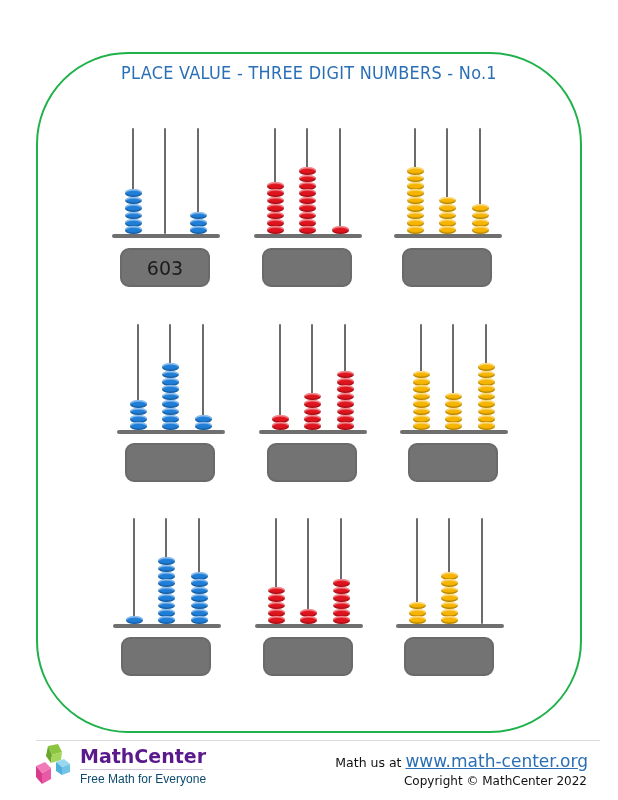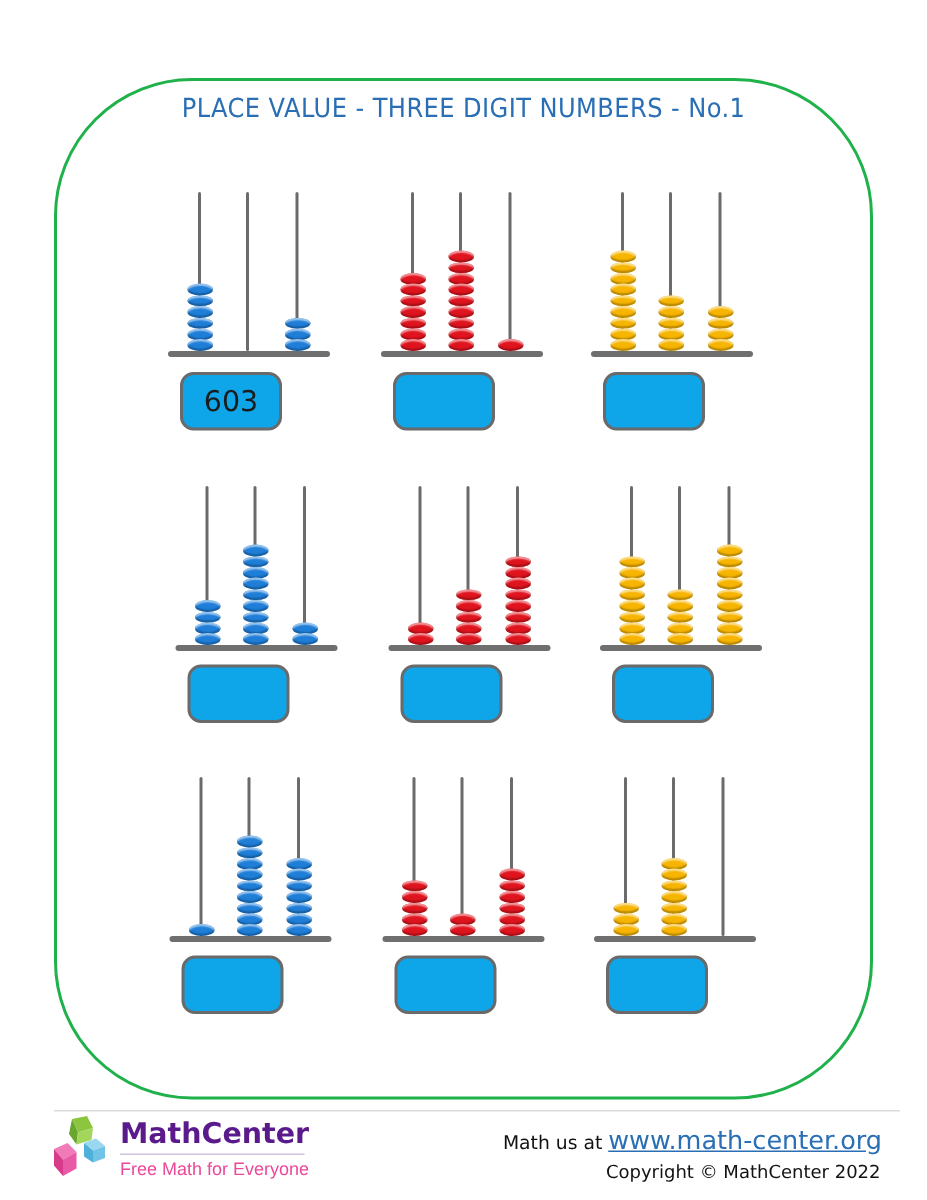--- a/index.html
+++ b/index.html
@@ -32,35 +32,35 @@
   }
   .bead {
     width:17px; height:7.6px; border-radius:50%;
     margin-top:-0.2px;
     box-shadow: inset 0 -1.5px 1px rgba(0,0,0,0.25), inset 0 1.5px 1px rgba(255,255,255,0.55);
   }
   .bead.blue  { background:#1f7ed8; }
   .bead.red   { background:#e0141e; }
   .bead.yellow{ background:#f7b500; }
   .answer-box {
-    position:absolute; width:68px; height:39px; box-sizing:border-box;
-    border:2px solid #6a6a6a; border-radius:9px; background:#0ea5e9;
+    position:absolute; width:90px; height:39px; box-sizing:border-box;
+    border:2px solid #6a6a6a; border-radius:9px; background:#737373;
     display:flex; align-items:center; justify-content:center;
     font-family:"DejaVu Sans", sans-serif; font-size:19px; color:#1c1c1c;
   }
   .footer-line {
     position:absolute; left:36px; top:740px; width:564px; height:1px; background:#dcdcdc;
   }
   .logo-icon { position:absolute; left:34px; top:744px; width:40px; height:42px; }
   .brand {
     position:absolute; left:80px; top:745px; color:#5b1a8c;
     font-family:"DejaVu Sans", sans-serif; font-weight:bold; font-size:19px;
   }
   .brand-rule { position:absolute; left:80px; top:769px; width:123px; height:1px; background:#cfc3dd; }
-  .tagline { position:absolute; left:80px; top:772px; color:#ec4899; font-size:12px;text-align:center; }
+  .tagline { position:absolute; left:80px; top:772px; color:#0c4a6e; font-size:12px;text-align:center; }
   .visit {
     position:absolute; right:30px; top:751px; font-size:12.5px; color:#111;
     font-family:"DejaVu Sans", sans-serif;
   }
   .visit a { color:#2a6fb5; text-decoration:underline; font-size:17px; }
   .copyright {
     position:absolute; right:31px; top:774px; font-size:12px; color:#111;
     font-family:"DejaVu Sans", sans-serif;
   }
 </style>

